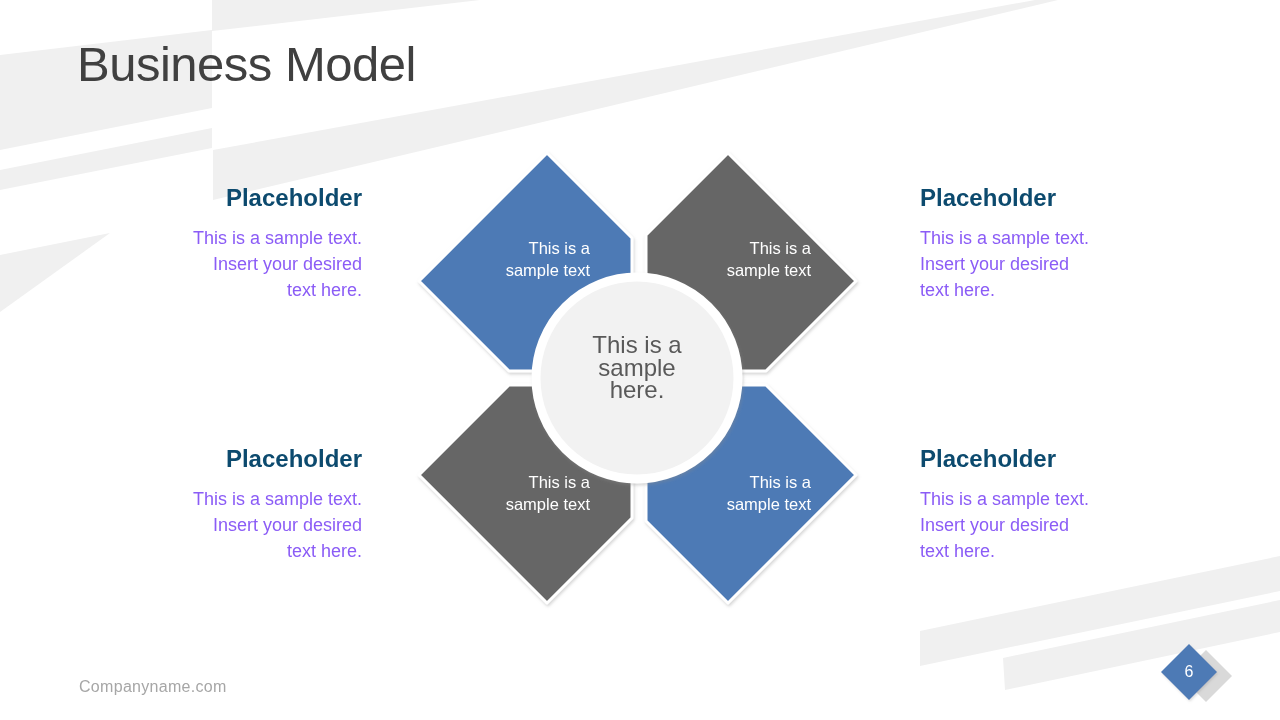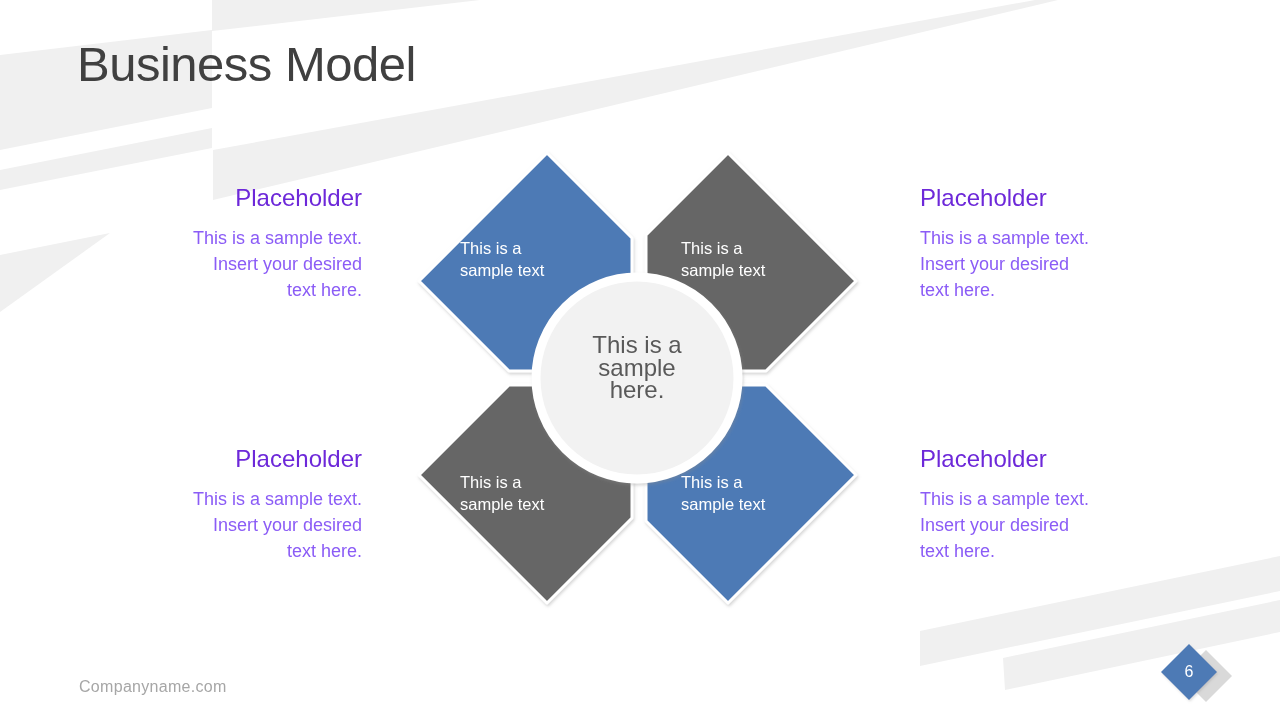--- a/index.html
+++ b/index.html
@@ -6,30 +6,30 @@
   .slide{
     position:relative;width:1280px;height:720px;overflow:hidden;
     background:#ffffff;font-family:"Liberation Sans", sans-serif;
   }
   .bg-svg{position:absolute;left:0;top:0;}
   .title{
     position:absolute;left:77px;top:38px;font-size:49px;line-height:1.1;
     color:#404040;letter-spacing:-0.5px;white-space:nowrap;
   }
   .ph{position:absolute;width:232px;}
-  .ph-head{font-size:24px;font-weight:normal;color:#6d28d9;line-height:30px;margin-bottom:12px;}
+  .ph-head{font-size:24px;font-weight:bold;color:#0c4a6e;line-height:30px;margin-bottom:12px;}
   .ph-body{font-size:18px;color:#8b5cf6;line-height:26px;}
   .ph-right{text-align:right;}
   .ph-left{text-align:left;}
   .ph-tl{left:130px;top:183px;}
   .ph-tr{left:920px;top:183px;}
   .ph-bl{left:130px;top:444px;}
   .ph-br{left:920px;top:444px;}
   .dtext{
-    position:absolute;width:130px;text-align:left;color:#ffffff;
+    position:absolute;width:130px;text-align:right;color:#ffffff;
     font-size:16.5px;line-height:22px;
   }
   .dtext-tl{left:460px;top:237px;}
   .dtext-tr{left:681px;top:237px;}
   .dtext-bl{left:460px;top:471px;}
   .dtext-br{left:681px;top:471px;}
   .ctext{
     position:absolute;left:552px;top:334px;width:170px;text-align:center;
     font-size:24px;line-height:22.5px;color:#595959;
   }

